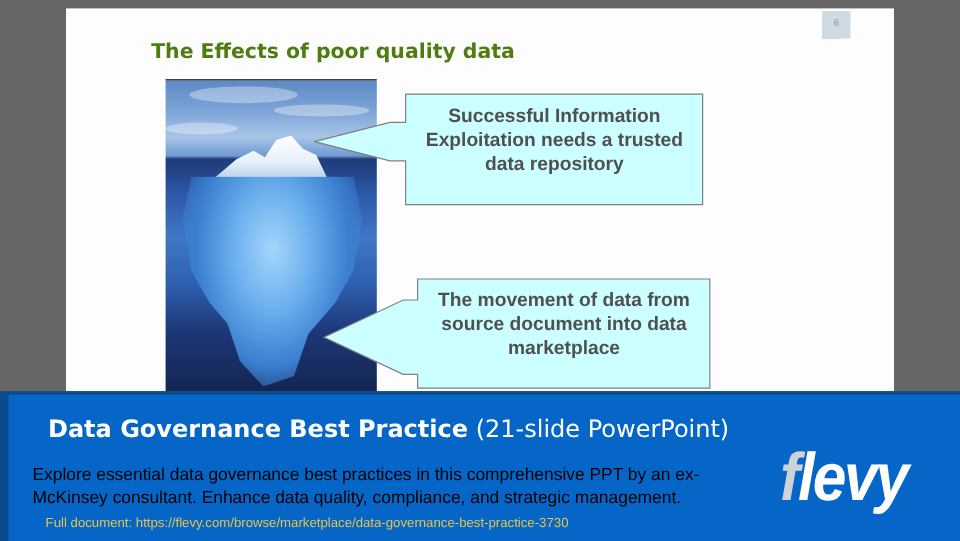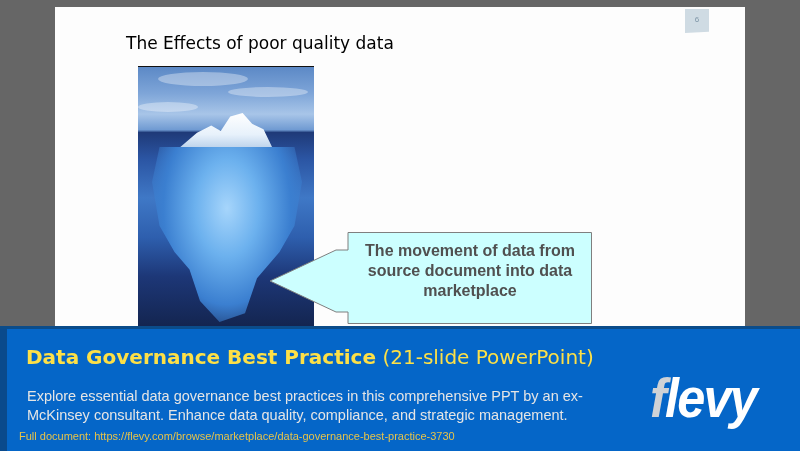--- a/index.html
+++ b/index.html
@@ -9,21 +9,21 @@
     position: relative;
     font-family: "Liberation Sans", sans-serif;
   }
   .slide {
     position: absolute; left: 55px; top: 7px; width: 690px; height: 330px;
     background: #fdfdfd;
   }
   .slide-title {
     position: absolute; left: 71px; top: 26px;
     font-family: "DejaVu Sans", sans-serif;
-    font-weight: normal; font-size: 17px; color: #000000;
+    font-weight: bold; font-size: 17px; color: #4d7c0f;
     letter-spacing: 0px;
   }
   .page-tag {
     position: absolute; left: 630px; top: 2px; width: 24px; height: 24px;
     background: #cfdbe3;
     clip-path: polygon(0 0, 100% 0, 100% 95%, 0 100%);
     font-size: 8px; color: #7f97a8; text-align: center; line-height: 22px;
   }
   .iceberg {
     position: absolute; left: 83px; top: 59px; width: 176px; height: 262px;
@@ -57,32 +57,32 @@
   .banner {
     position: absolute; left: 0; top: 326px; width: 800px; height: 125px;
     background: #0566c8;
     border-top: 3px solid #0b4c8a;
   }
   .banner-edge {
     position: absolute; left: 0; top: 0; width: 7px; height: 100%;
     background: #0a4a8c;
   }
   .banner-title {
-    position: absolute; left: 26px; top: 16px;
-    font-family: "DejaVu Sans", sans-serif; font-size: 20px; color: #fde047;
+    position: absolute; left: 40px; top: 16px;
+    font-family: "DejaVu Sans", sans-serif; font-size: 20px; color: #ffffff;
     white-space: nowrap;
   }
   .banner-title b { font-weight: bold; }
   .banner-title span.light { font-weight: normal; font-family: "DejaVu Sans", sans-serif; }
   .banner-desc {
     position: absolute; left: 27px; top: 58px; width: 580px;
-    font-size: 14.5px; line-height: 19px; color: #e5e5e5;
+    font-size: 14.5px; line-height: 19px; color: #000000;
   }
   .banner-link {
-    position: absolute; left: 19px; top: 101px;
+    position: absolute; left: 38px; top: 101px;
     font-size: 11px; color: #e6c34a;
   }
   .flevy-logo {
     position: absolute; left: 650px; top: 36px;
     font-family: "Liberation Sans", sans-serif; font-weight: bold; font-style: italic;
     font-size: 56px; color: #ffffff; letter-spacing: -2px;
     transform: scaleX(0.9); transform-origin: left top;
   }
   .flevy-logo .f { color: #cfd2d6; }
 </style>
@@ -94,20 +94,30 @@
   <div class="page-tag">6</div>
 
   <div class="iceberg">
     <div class="sky-cloud" style="left:20px;top:5px;width:90px;height:14px;"></div>
     <div class="sky-cloud" style="left:90px;top:20px;width:80px;height:10px;"></div>
     <div class="sky-cloud" style="left:0px;top:35px;width:60px;height:10px;"></div>
     <div class="berg-tip"></div>
     <div class="berg-under"></div>
   </div>
 
+  <div class="callout" style="left:207px;top:71px;width:324px;height:93px;">
+    <svg width="324" height="93">
+      <polygon points="76,0.5 323.5,0.5 323.5,92.5 76,92.5 76,56 63,56 0,40 63,24 76,24" fill="#ccffff" stroke="#7f7f7f" stroke-width="1"></polygon>
+    </svg>
+    <div class="callout-text" style="left:76px;top:10px;width:248px;">
+      <div>Successful Information</div>
+      <div>Exploitation needs a trusted</div>
+      <div>data repository</div>
+    </div>
+  </div>
 
   <div class="callout" style="left:215px;top:225px;width:322px;height:80px;">
     <svg width="322" height="92">
       <polygon points="78,0.5 321.5,0.5 321.5,91.5 78,91.5 78,80 66,80 0,49 66,18 78,18" fill="#ccffff" stroke="#7f7f7f" stroke-width="1"></polygon>
     </svg>
     <div class="callout-text" style="left:78px;top:9px;width:244px;">
       <div>The movement of data from</div>
       <div>source document into data</div>
       <div>marketplace</div>
     </div>

